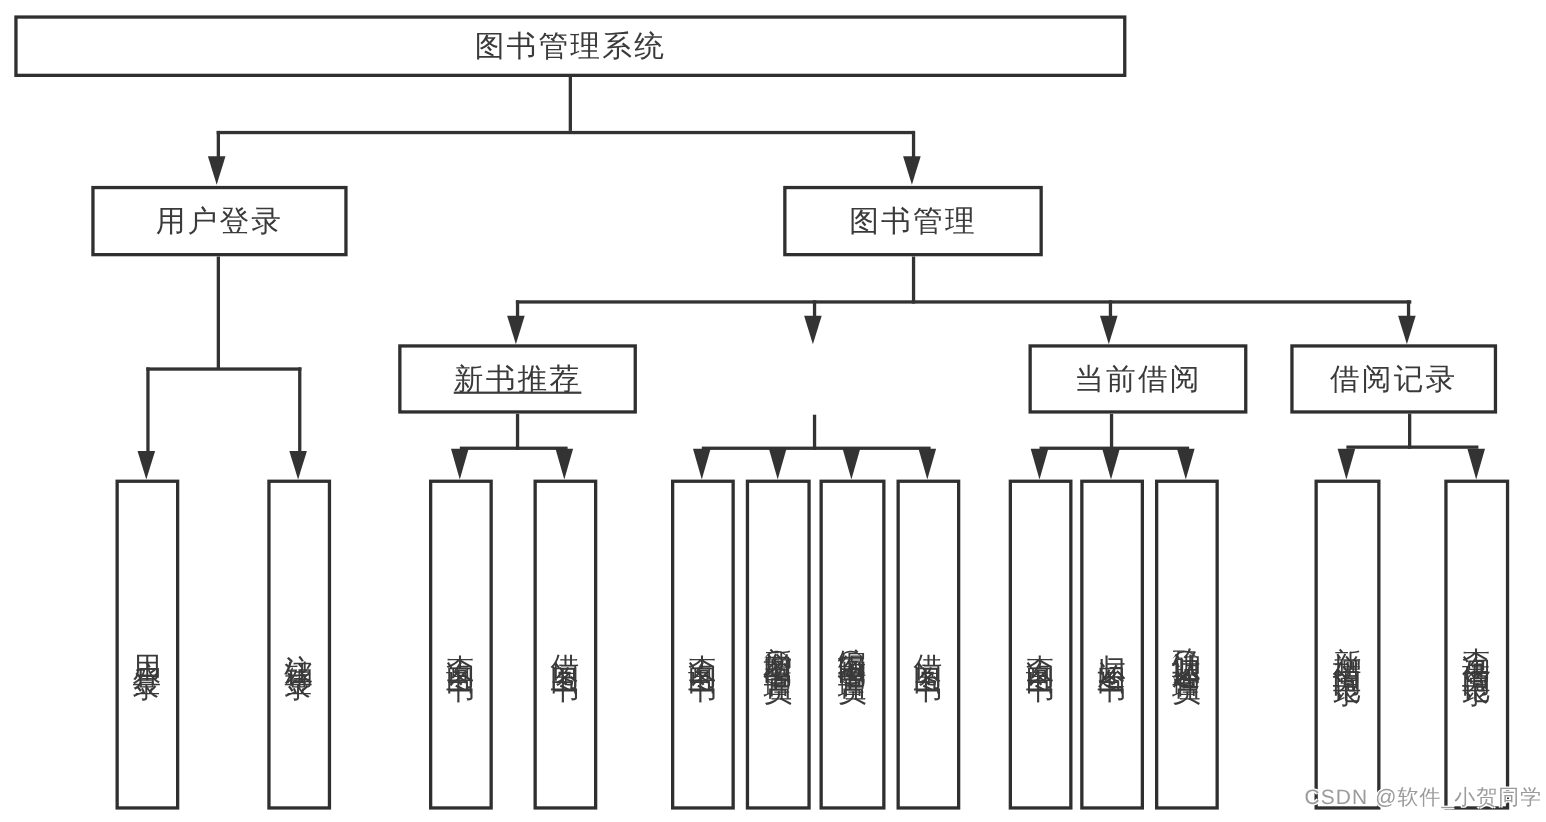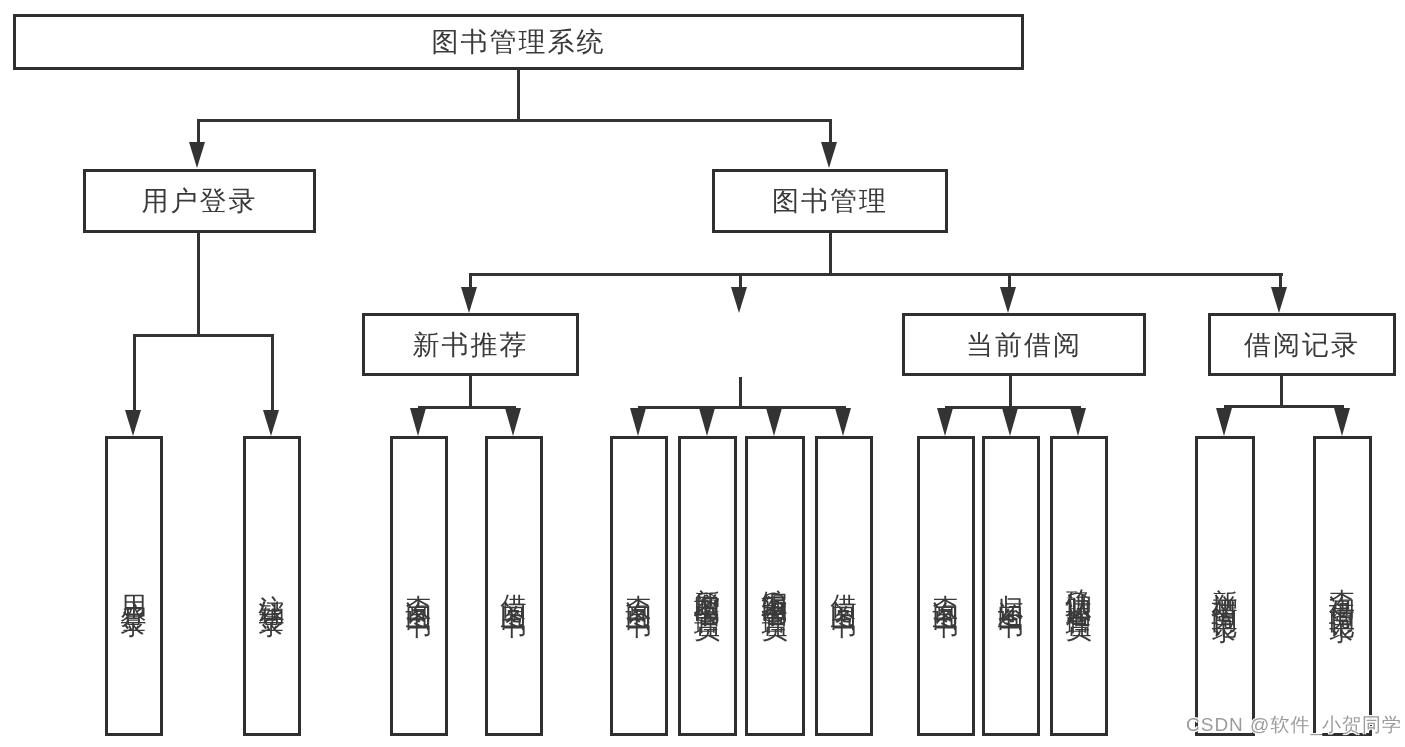--- a/index.html
+++ b/index.html
@@ -65,23 +65,23 @@
   <div class="h" style="left:469px;  top:273px; width:814px;"></div>
   <div class="v" style="left:469px;  top:273px; height:16px;"></div>
   <div class="arrow" style="left:461px;  top:287px;"></div>
   <div class="v" style="left:739px;  top:273px; height:16px;"></div>
   <div class="arrow" style="left:731px;  top:287px;"></div>
   <div class="v" style="left:1008px; top:273px; height:16px;"></div>
   <div class="arrow" style="left:1000px; top:287px;"></div>
   <div class="v" style="left:1279px; top:273px; height:16px;"></div>
   <div class="arrow" style="left:1271px; top:287px;"></div>
 
-  <div class="box l3 hlabel" style="left:362px;  width:217px;">新书推荐</div>
-  <div class="box l3 hlabel" style="left:902px;  width:244px;">当前借阅</div>
-  <div class="box l3 hlabel" style="left:1173px; width:188px;margin-left:35px;">借阅记录</div>
+  <div class="box l3 hlabel" style="left:362px;  width:217px;text-decoration:underline;">新书推荐</div>
+  <div class="box l3 hlabel" style="left:935px;  width:199px;">当前借阅</div>
+  <div class="box l3 hlabel" style="left:1173px; width:188px;">借阅记录</div>
 
   <div class="v" style="left:469px; top:376px; height:33px;"></div>
   <div class="h" style="left:418px; top:406px; width:98px;"></div>
   <div class="arrow tall" style="left:410px; top:408px;"></div>
   <div class="arrow tall" style="left:505px; top:408px;"></div>
 
   <div class="v" style="left:739px; top:377px; height:32px;"></div>
   <div class="h" style="left:638px; top:406px; width:208px;"></div>
   <div class="arrow tall" style="left:630px; top:408px;"></div>
   <div class="arrow tall" style="left:699px; top:408px;"></div>

